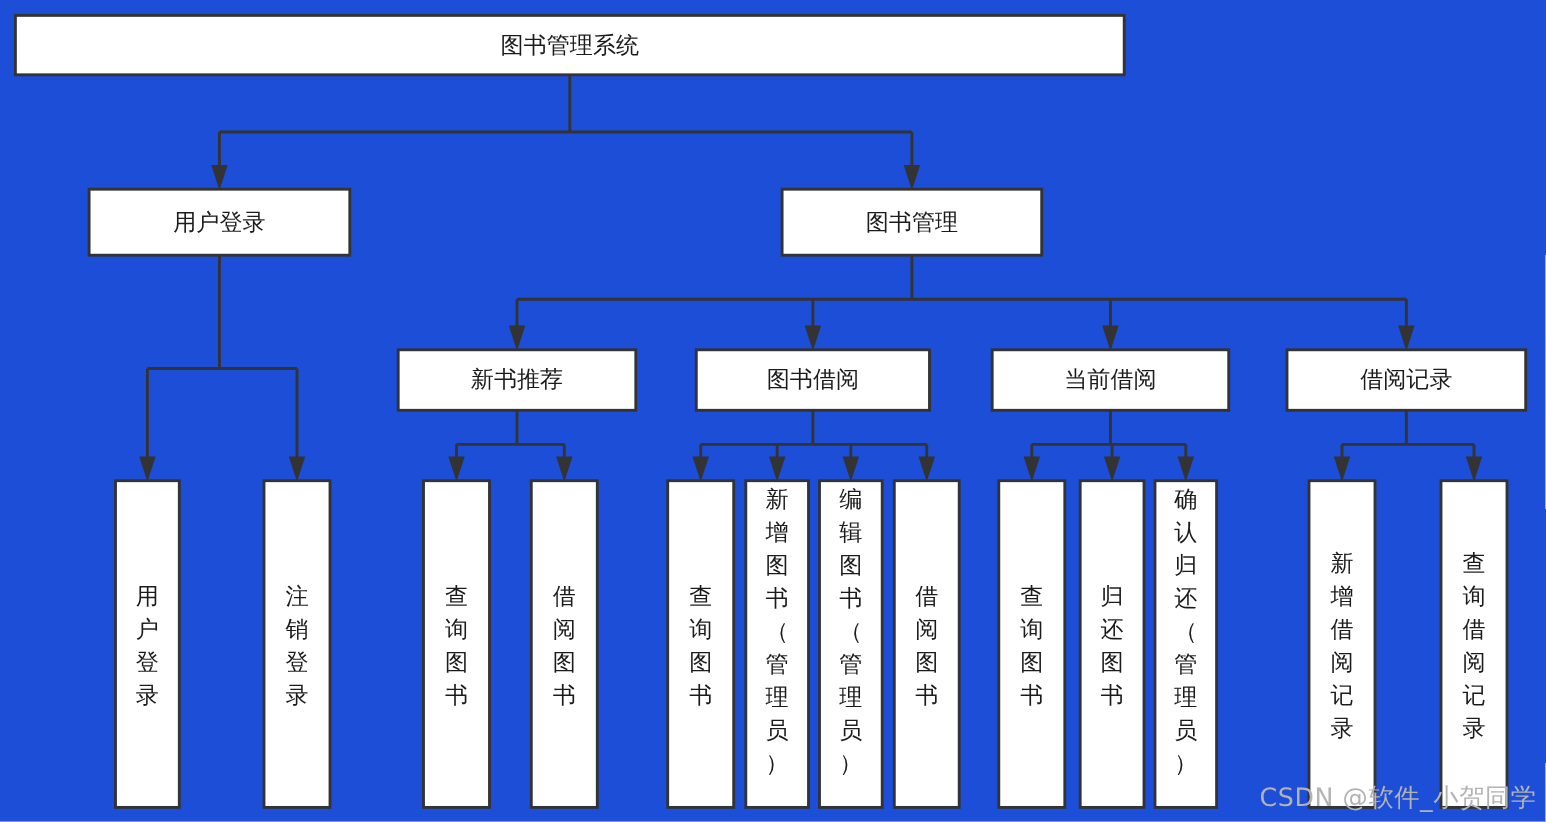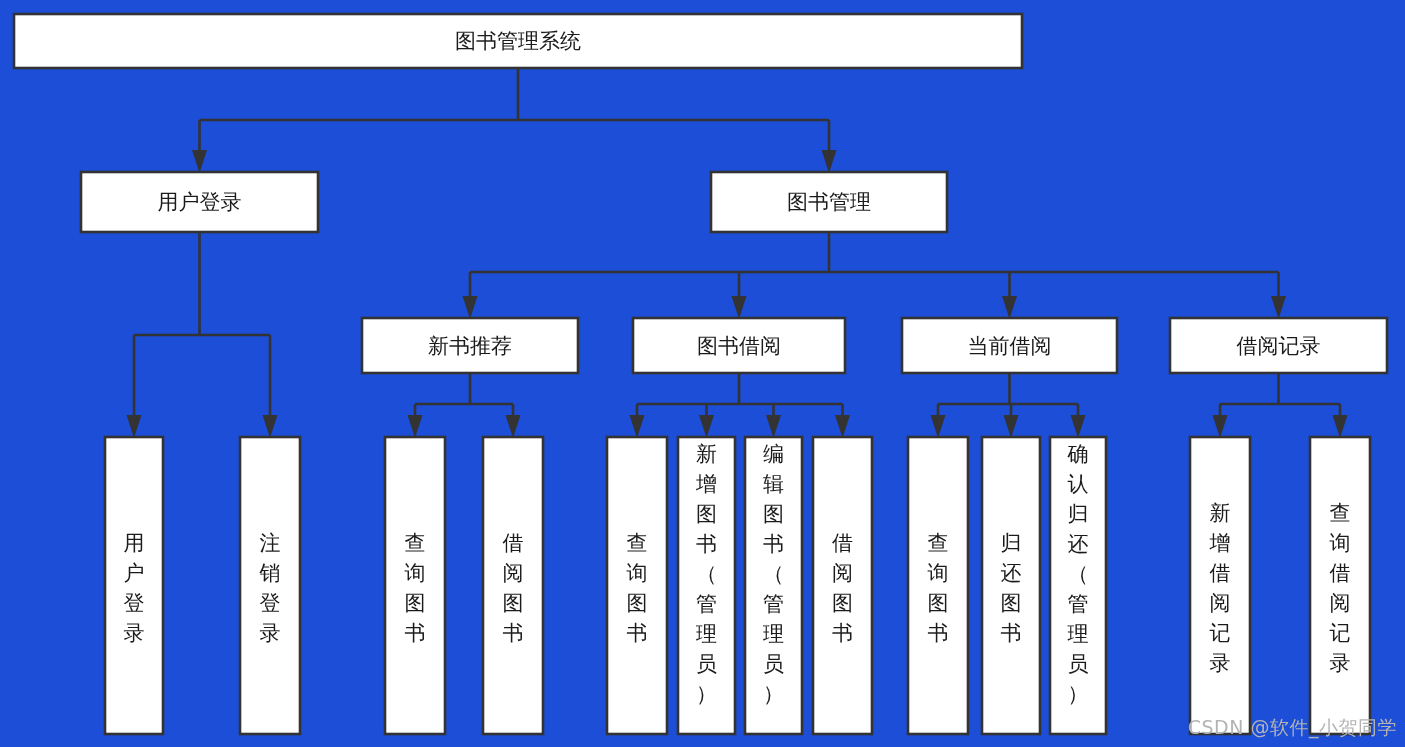--- a/index.html
+++ b/index.html
@@ -51,21 +51,21 @@
     font-family: "DejaVu Sans", "Liberation Sans", sans-serif;
     font-size: 21px;
     fill: #1b1b1b;
     text-anchor: middle;
   }
   .watermark-text {
     position: absolute;
     right: 8px;
     bottom: 6px;
     font-family: "DejaVu Sans", "Liberation Sans", sans-serif;
-    font-size: 19px;
+    font-size: 23px;
     color: #b3b3b3;
     white-space: nowrap;
     letter-spacing: 0.5px;
   }
 </style>
 </head>
 <body>
 
 <div id="diagram-root">
   <svg id="tree-svg" viewBox="0 0 1405 747">

